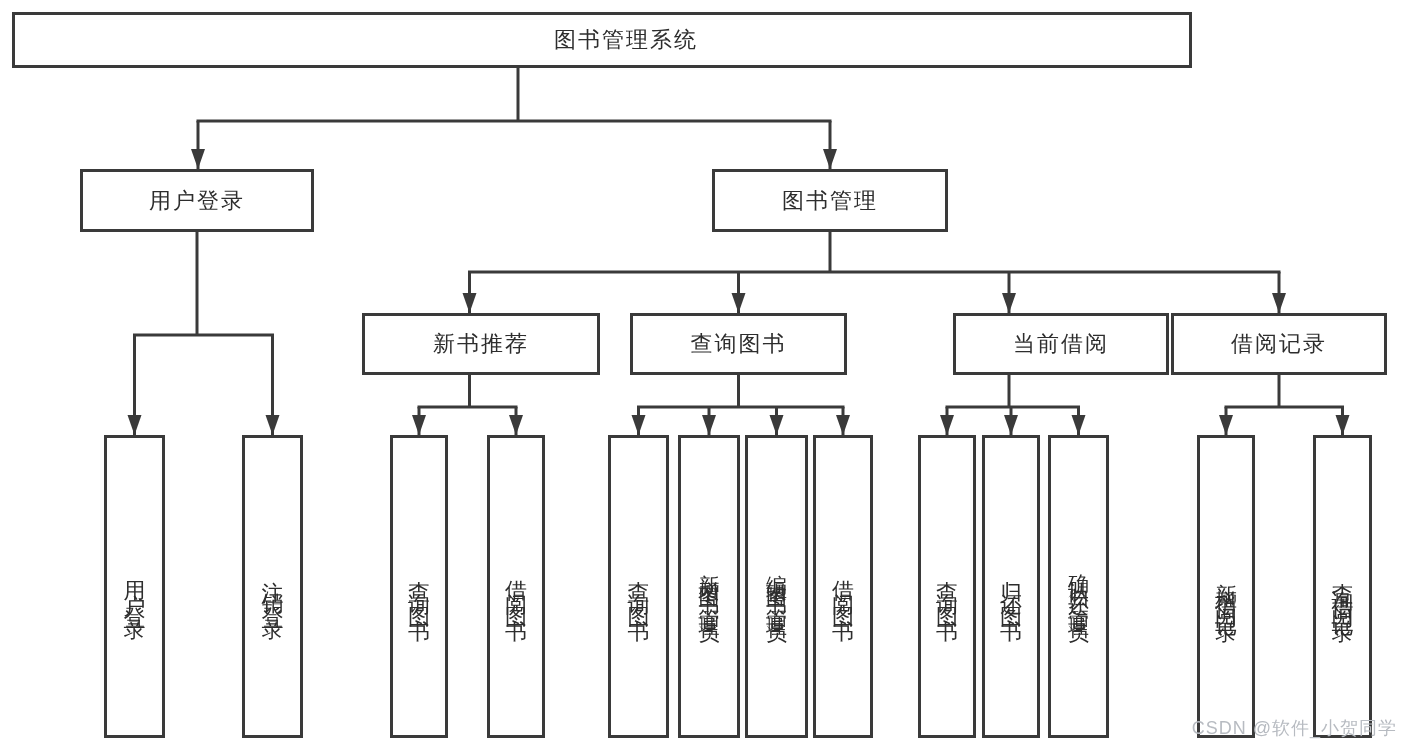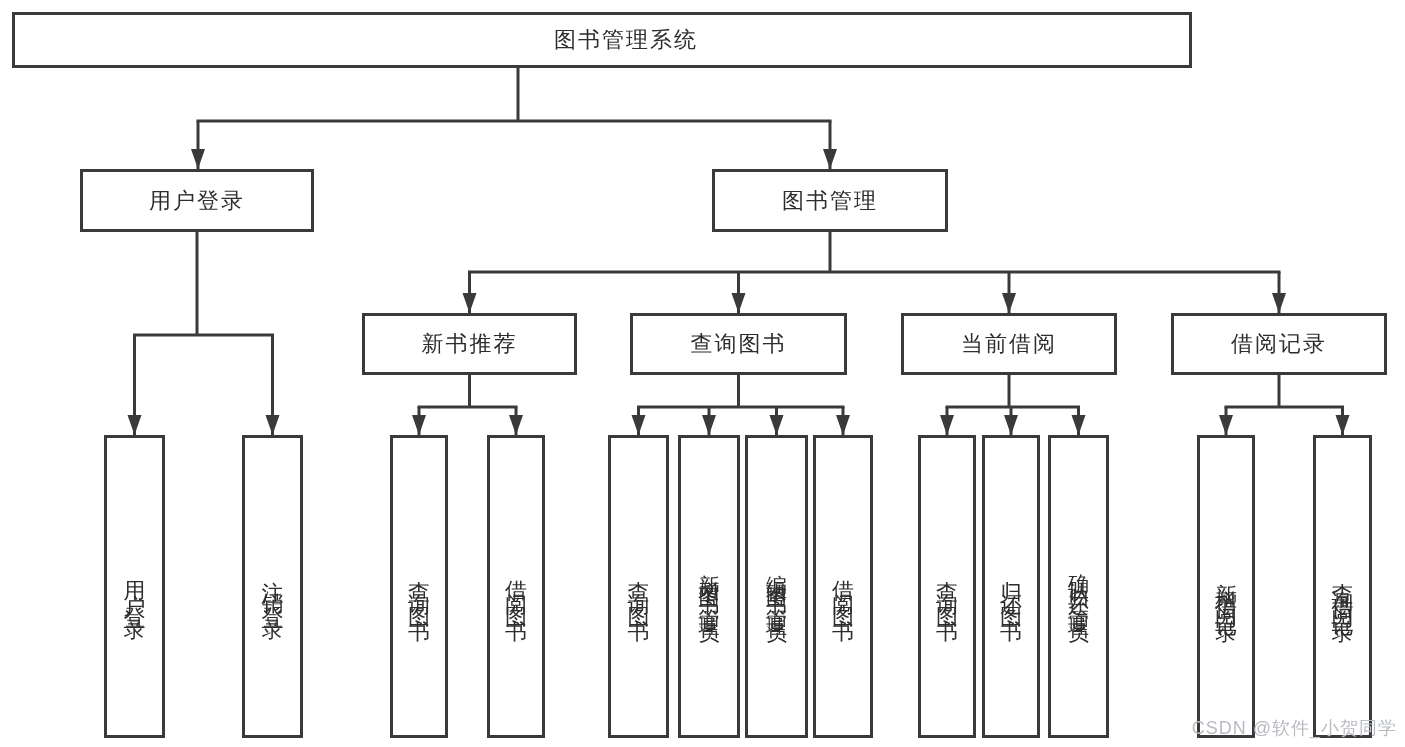--- a/index.html
+++ b/index.html
@@ -119,23 +119,23 @@
       <line x1="1226" y1="407" x2="1226" y2="435" marker-end="url(#arrow)"></line>
       <line x1="1342.5" y1="407" x2="1342.5" y2="435" marker-end="url(#arrow)"></line>
     </g>
   </svg>
 
   <div class="node" style="left:12px; top:12px; width:1180px; height:56px;padding-left:48px;">图书管理系统</div>
 
   <div class="node" style="left:80px; top:169px; width:234px; height:63px;">用户登录</div>
   <div class="node" style="left:712px; top:169px; width:236px; height:63px;">图书管理</div>
 
-  <div class="node" style="left:362px; top:313px; width:215px; height:62px;">新书推荐</div>
+  <div class="node" style="left:362px; top:313px; width:238px; height:62px;">新书推荐</div>
   <div class="node" style="left:630px; top:313px; width:217px; height:62px;">查询图书</div>
-  <div class="node" style="left:901px; top:313px; width:216px; height:62px;">当前借阅</div>
+  <div class="node" style="left:953px; top:313px; width:216px; height:62px;">当前借阅</div>
   <div class="node" style="left:1171px; top:313px; width:216px; height:62px;">借阅记录</div>
 
   <div class="node leaf" style="left:104px; width:61px;">用户登录</div>
   <div class="node leaf" style="left:242px; width:61px;">注销登录</div>
 
   <div class="node leaf" style="left:390px; width:58px;">查询图书</div>
   <div class="node leaf" style="left:487px; width:58px;">借阅图书</div>
 
   <div class="node leaf" style="left:608px; width:61px;">查询图书</div>
   <div class="node leaf tight" style="left:678px; width:62px;">新增图书（管理员）</div>

